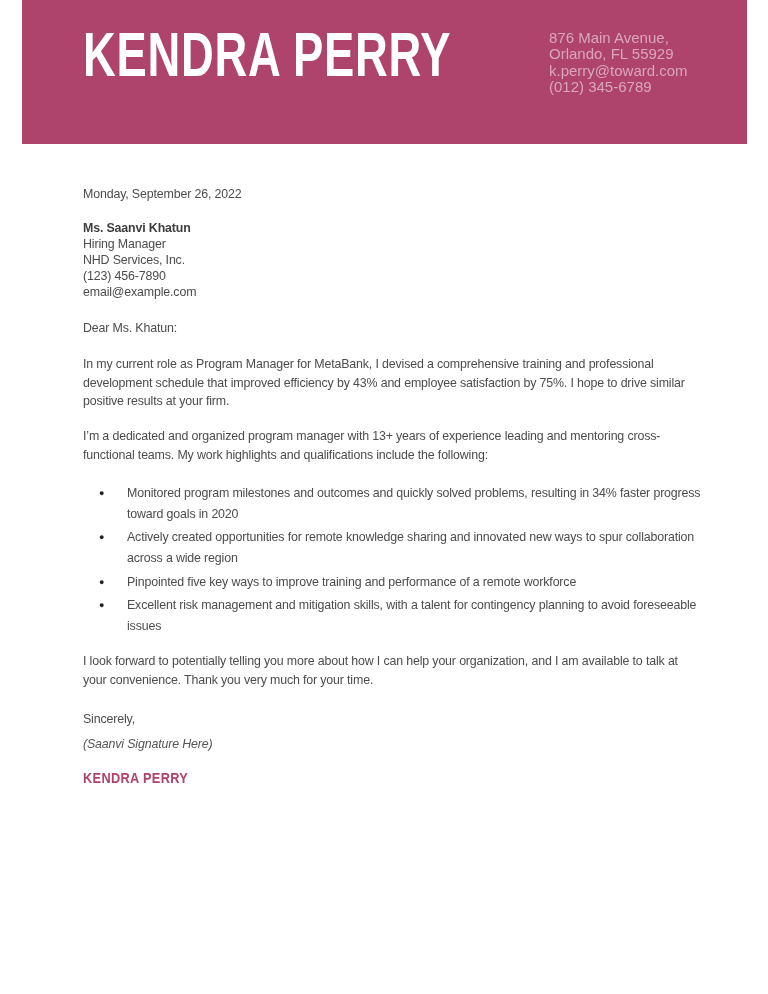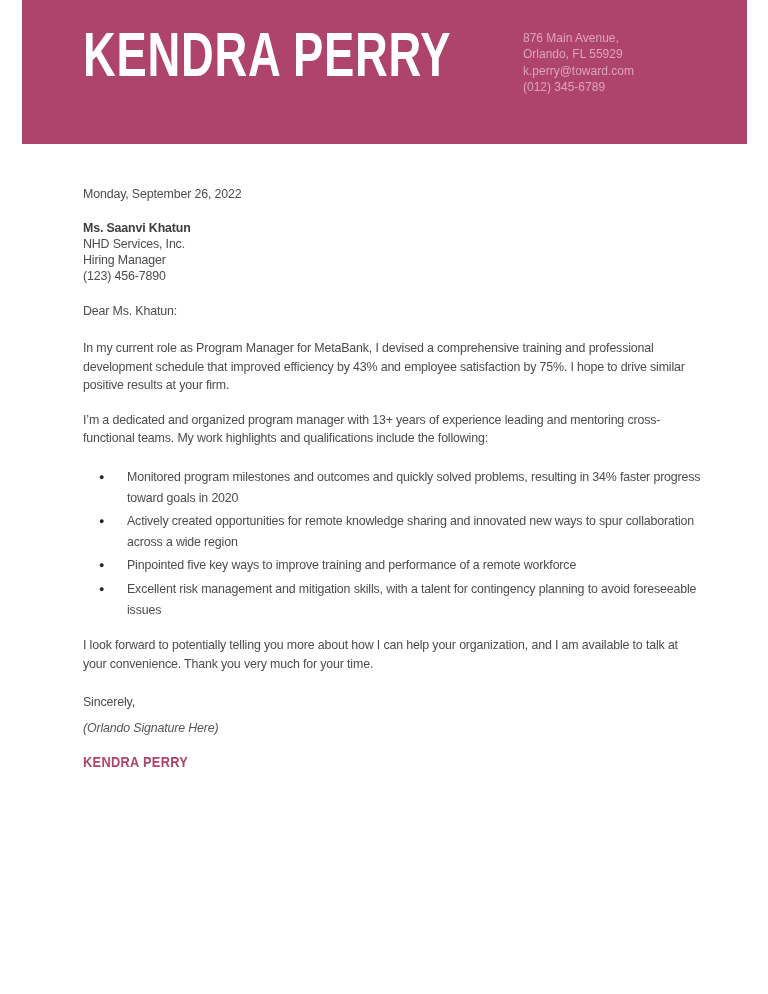--- a/index.html
+++ b/index.html
@@ -23,22 +23,22 @@
     position:absolute;left:22px;top:0;width:725px;height:144px;
     background:var(--accent);
   }
   .header-name{
     position:absolute;left:61px;top:29px;
     font-size:63px;font-weight:700;line-height:50px;
     color:#ffffff;letter-spacing:1px;white-space:nowrap;
     transform:scaleX(0.72);transform-origin:left top;
   }
   .contact{
-    position:absolute;left:501px;top:30px;
-    font-size:12px;line-height:16.3px;
+    position:absolute;left:527px;top:30px;
+    font-size:15px;line-height:16.3px;
     color:var(--contact);
   }
 
   
   .letter{
     position:absolute;left:83px;top:185px;width:620px;
     color:var(--body-text);
     font-size:12.4px;line-height:18.6px;letter-spacing:-0.15px;
   }
   .date{margin:0 0 16px;}
@@ -80,23 +80,24 @@
       <div>(012) 345-6789</div>
     </div>
   </div>
 
   <div class="letter">
 
     <div class="date">Monday, September 26, 2022</div>
 
     <div class="recipient">
       <div class="recipient-name">Ms. Saanvi Khatun</div>
+      <div>Hiring Manager</div>
       <div>NHD Services, Inc.</div>
-      <div>Hiring Manager</div>
       <div>(123) 456-7890</div>
+      <div>email@example.com</div>
     </div>
 
     <div class="greeting">Dear Ms. Khatun:</div>
 
     <p class="para">In my current role as Program Manager for MetaBank, I devised a comprehensive training and professional development schedule that improved efficiency by 43% and employee satisfaction by 75%. I hope to drive similar positive results at your firm.</p>
     <p class="para">I’m a dedicated and organized program manager with 13+ years of experience leading and mentoring cross-functional teams. My work highlights and qualifications include the following:</p>
 
     <ul class="highlights">
       <li>
         <span class="dot">●</span>
@@ -113,19 +114,19 @@
       <li>
         <span class="dot">●</span>
         <span>Excellent risk management and mitigation skills, with a talent for contingency planning to avoid foreseeable issues</span>
       </li>
     </ul>
 
     <p class="closing">I look forward to potentially telling you more about how I can help your organization, and I am available to talk at your convenience. Thank you very much for your time.</p>
 
     <div class="valediction">Sincerely,</div>
 
-    <div class="sig-note">(Orlando Signature Here)</div>
+    <div class="sig-note">(Saanvi Signature Here)</div>
 
     <div class="sig-name">KENDRA PERRY</div>
 
   </div>
 
 </div>
 
 </body></html>

